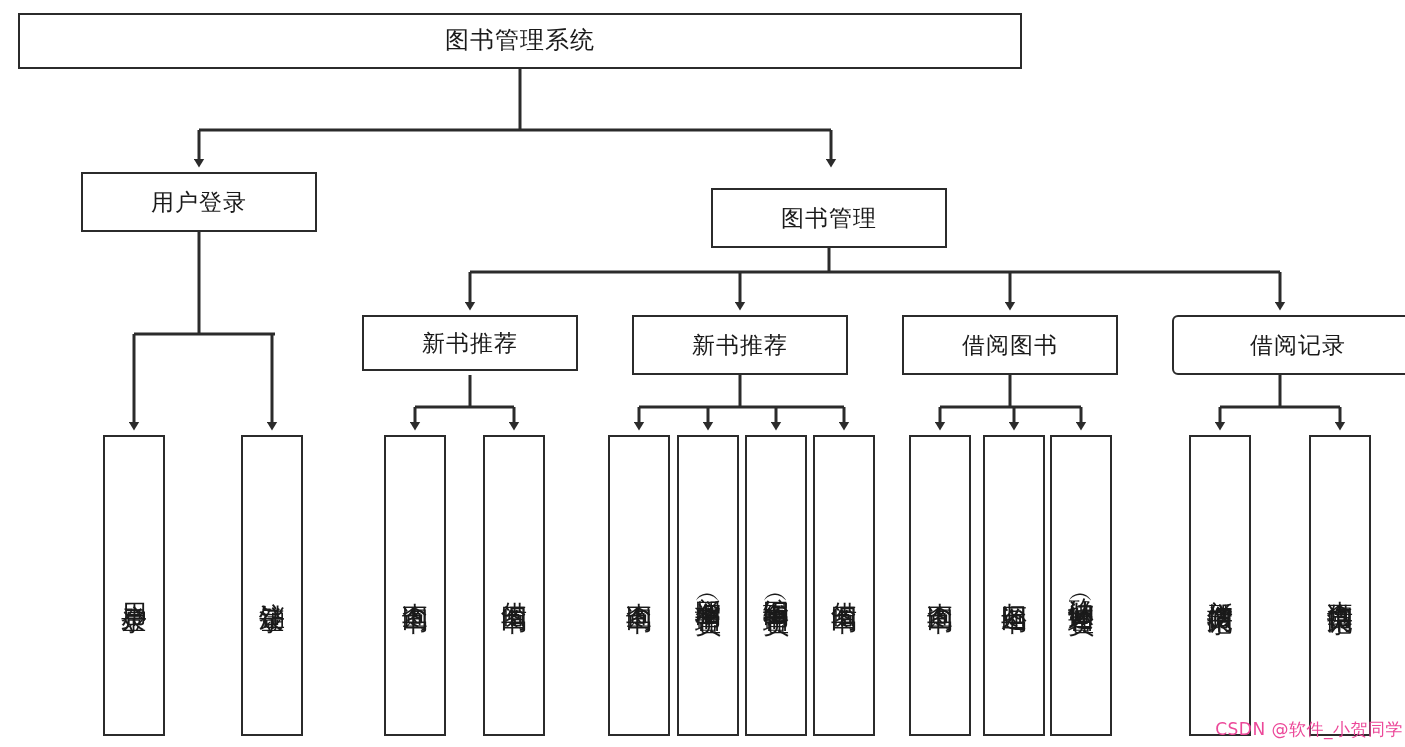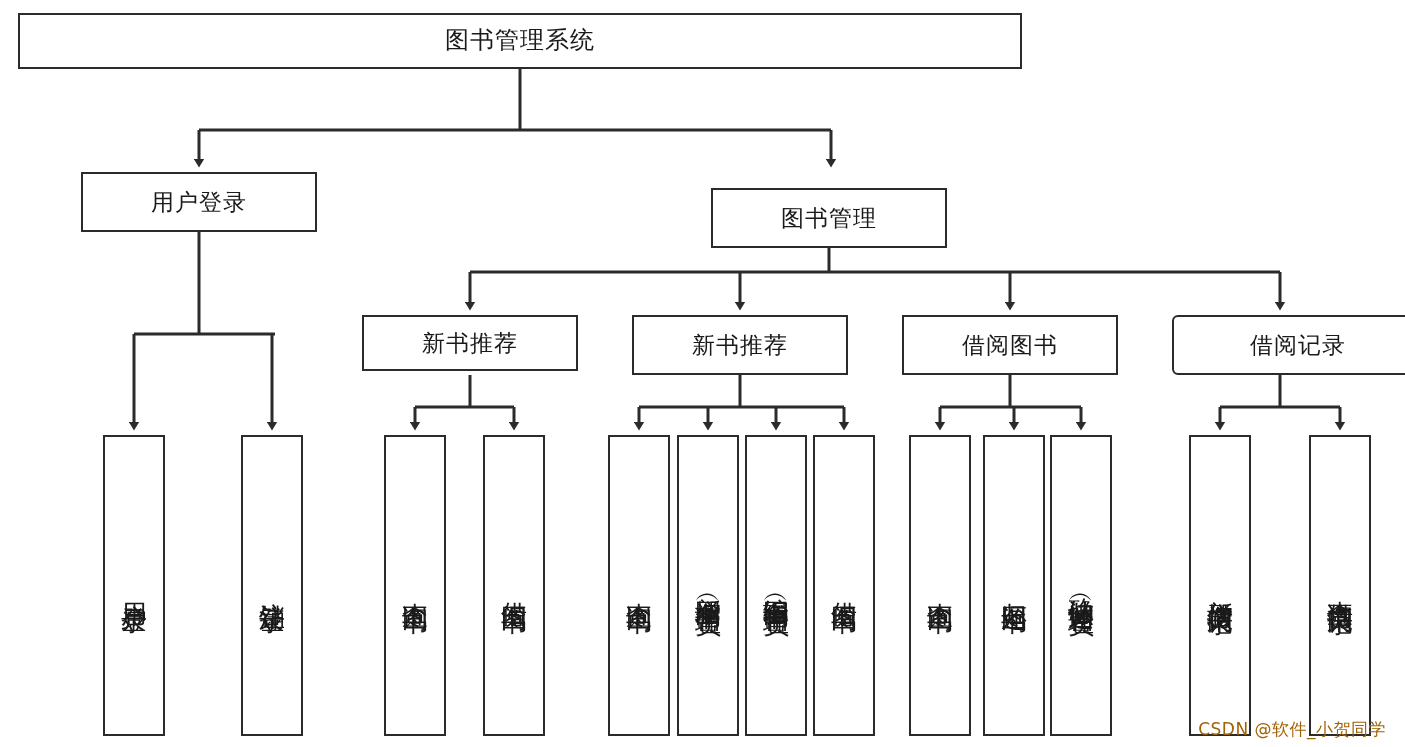--- a/index.html
+++ b/index.html
@@ -39,23 +39,23 @@
     text-orientation:upright;
     color:#1a1a1a;
     font-size:26px;
     line-height:1.12;
     letter-spacing:2px;
     white-space:nowrap;
     text-align:center;
   }
   #watermark{
     position:absolute;
-    right:19px;bottom:6px;
+    right:2px;bottom:6px;
     font-size:17px;
-    color:#a16207;
+    color:#ec4899;
     letter-spacing:0.5px;
     white-space:nowrap;
     pointer-events:none;
   }
 </style>
 </head>
 <body>
 
 <div id="diagram-root">
 

